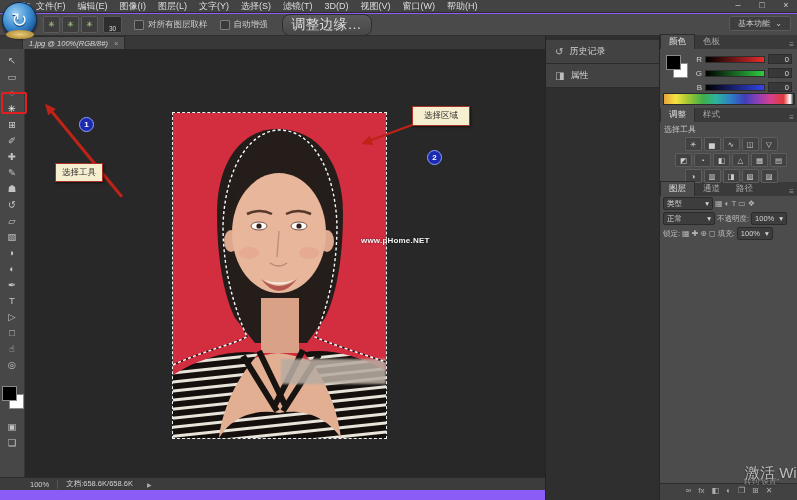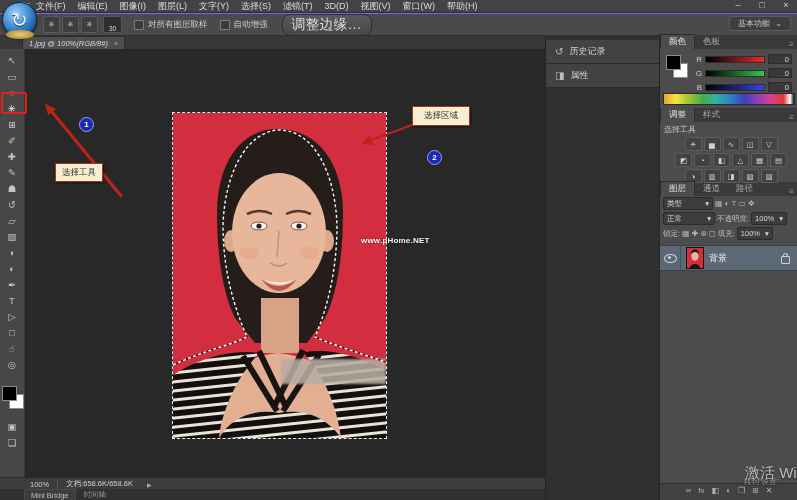--- a/index.html
+++ b/index.html
@@ -405,33 +405,20 @@
         <span class="mini">▦</span>
         <span class="mini">✚</span>
         <span class="mini">⊕</span>
         <span class="mini">◻</span>
         <span>填充:</span>
         <span class="dd" style="width:28px;">
           <span>100%</span>
             <span>▾</span>
         </span>
       </div>
-      <div class="layerrow" style="background:#5b6977;margin-top:4px;">
-        <div style="width:20px;display:flex;justify-content:center;border-right:1px solid #46525d;align-self:stretch;align-items:center;">
-          <span class="eyeico"></span>
-        </div>
-        <svg width="16" height="20" viewBox="0 0 213 325" style="margin:0 5px;border:1px solid #111;background:#d22e40;">
-          <use href="#lt-face"></use>
-          <ellipse id="lt-face" cx="106" cy="130" rx="55" ry="75" fill="#e8b69a"></ellipse>
-          <path d="M106,20 C60,20 40,60 44,110 C60,50 150,50 168,110 C172,60 150,20 106,20 Z" fill="#251d1a"></path>
-          <path d="M20,325 C40,240 170,240 192,325 Z" fill="#1a1512"></path>
-        </svg>
-        <span style="font-size:9px;color:#eee;">背景</span>
-        <span class="lockico" style="margin-left:auto;margin-right:8px;"></span>
-      </div>
       <div class="abs activate" style="left:85px;top:268px;font-size:15px;">激活 Wi</div>
       <div class="abs activate" style="left:84px;top:281px;font-size:7.5px;color:#9a9a9a;">转到“设置”</div>
     </div>
     <div class="lfooter">
       <span>∞</span>
       <span>fx</span>
       <span>◧</span>
       <span>◐</span>
       <span>❐</span>
       <span>⊞</span>
@@ -439,18 +426,14 @@
     </div>
   </div>
 
   <div class="abs statusbar">
     <span style="margin-left:30px;">100%</span>
     <span style="width:1px;height:9px;background:#555;margin:0 8px;"></span>
     <span>文档:658.6K/658.6K</span>
     <span style="margin-left:14px;font-size:6px;color:#aaa;">▶</span>
   </div>
 
-  <div class="abs bbar">
-    <span class="chip">Mini Bridge</span>
-    <span style="color:#8f8f8f;">时间轴</span>
-  </div>
 
 </div>
 
 </body></html>

